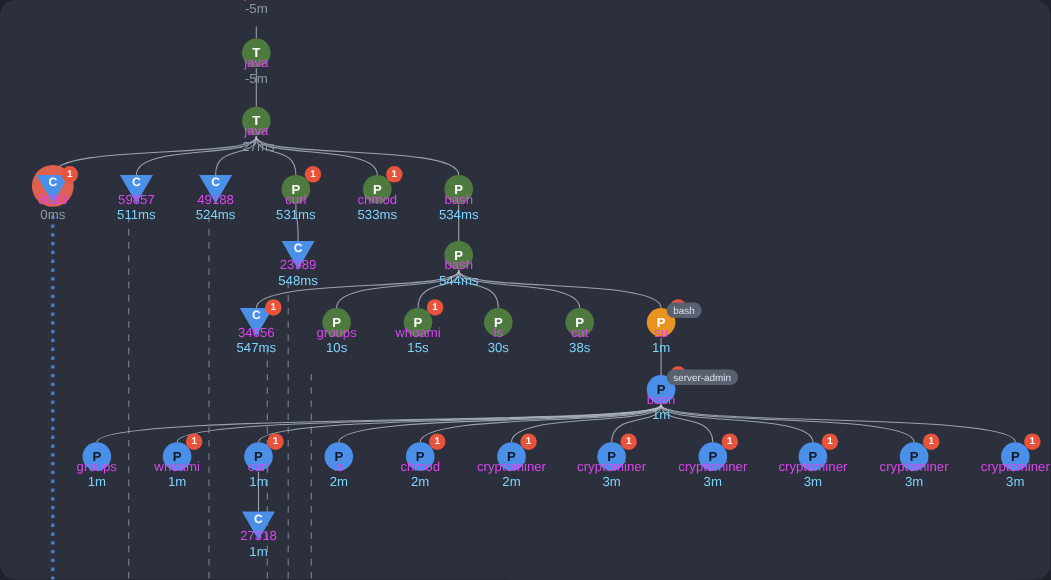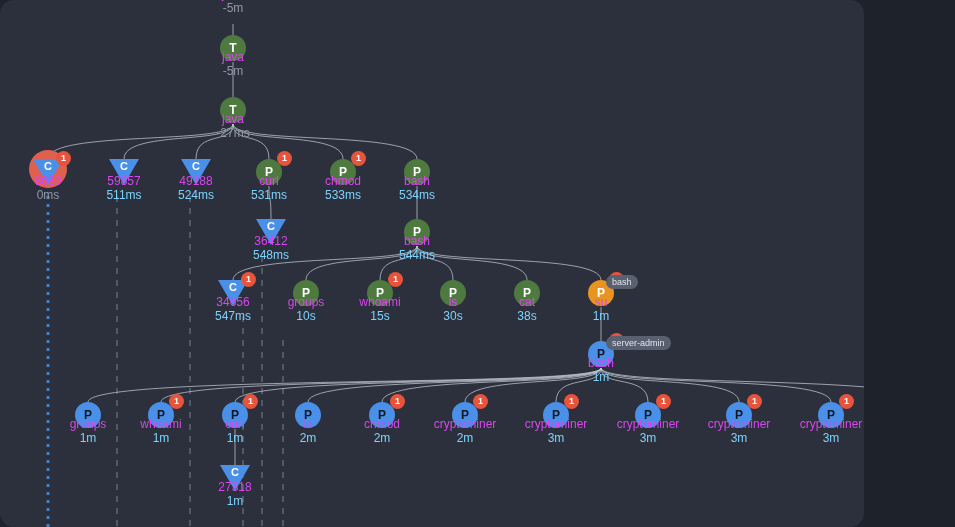--- a/index.html
+++ b/index.html
@@ -1,19 +1,19 @@
 <!DOCTYPE html>
 <html><head>
 <meta charset="utf-8">
 <style>
   html,body{margin:0;padding:0;background:#1e222b;}
   body{font-family:"Liberation Sans","DejaVu Sans",sans-serif;}
   #canvas{
     position:relative;
-    width:864px;height:527px;
+    width:955px;height:527px;
     background:#2b303c;
     border-radius:14px;
     overflow:hidden;
   }
   #edges{position:absolute;left:0;top:0;width:955px;height:527px;pointer-events:none;}
 
   .node{position:absolute;transform:translate(-50%,-50%);}
   .glyph{position:relative;width:30px;height:30px;display:flex;align-items:center;justify-content:center;}
 
   
@@ -208,21 +208,21 @@
       </div>
       <div class="node" style="left: 271px; top: 232px;">
         <div class="glyph">
           <div style="position: relative; display: flex; align-items: center; justify-content: center;">
             <div class="tri">
               <span class="tlabel">C</span>
             </div>
           </div>
         </div>
         <div class="caption">
-          <div class="cap-name">36412</div>
+          <div class="cap-name">23989</div>
           <div class="cap-dur">548ms</div>
         </div>
       </div>
       <div class="node" style="left: 417px; top: 232px;">
         <div class="glyph">
           <div class="circ green">P</div>
         </div>
         <div class="caption">
           <div class="cap-name">bash</div>
           <div class="cap-dur">544ms</div>

